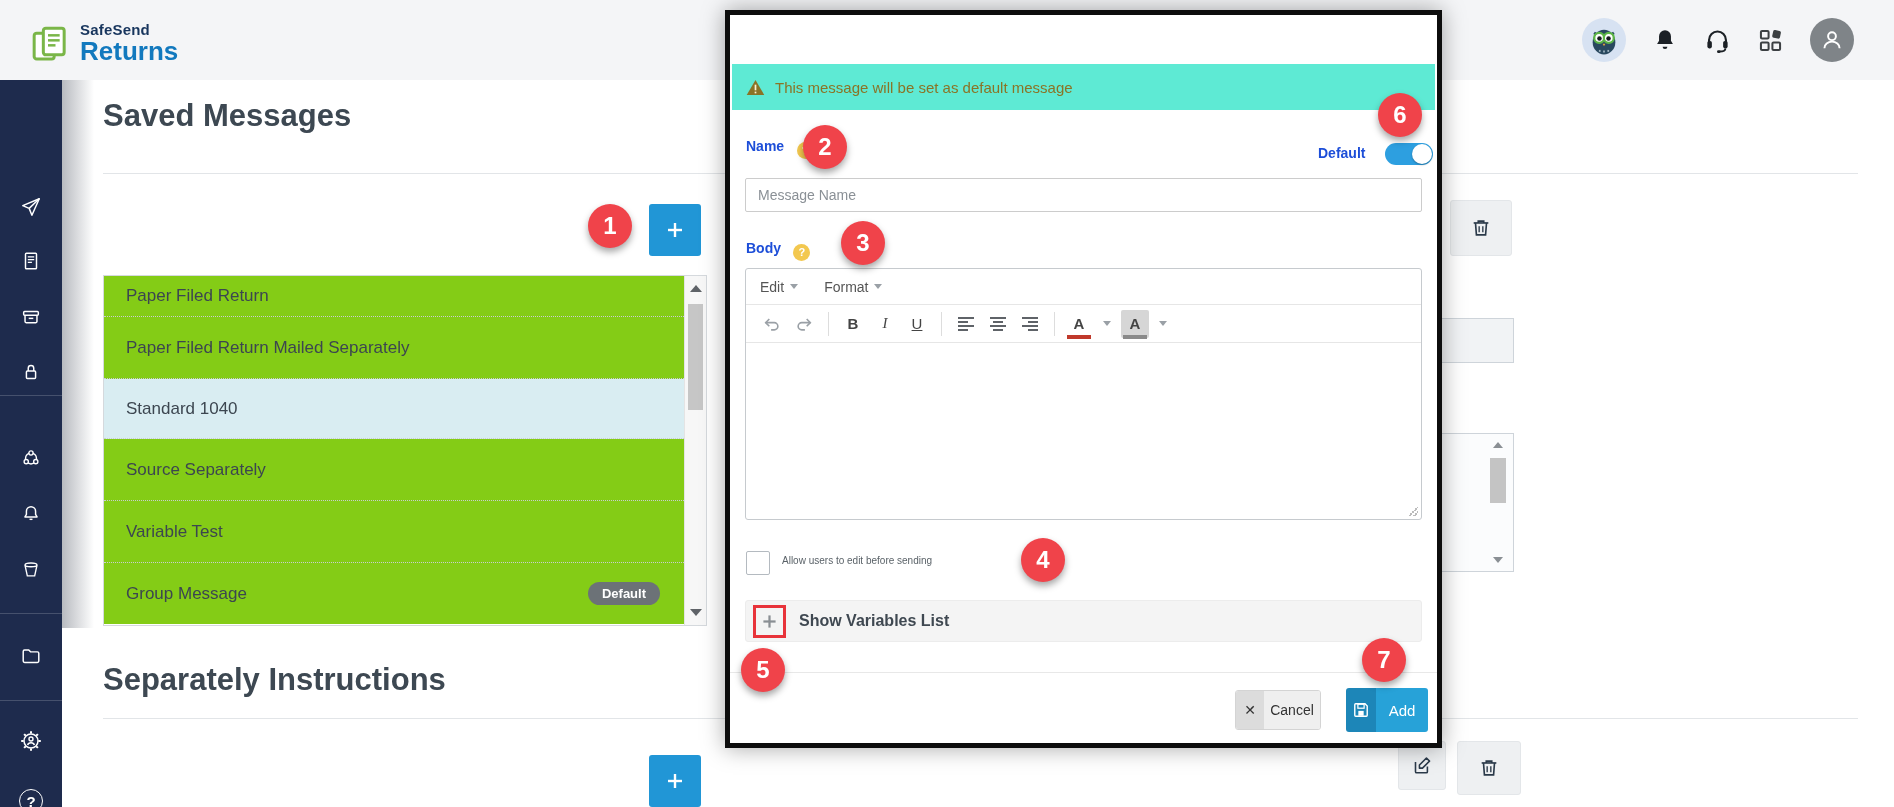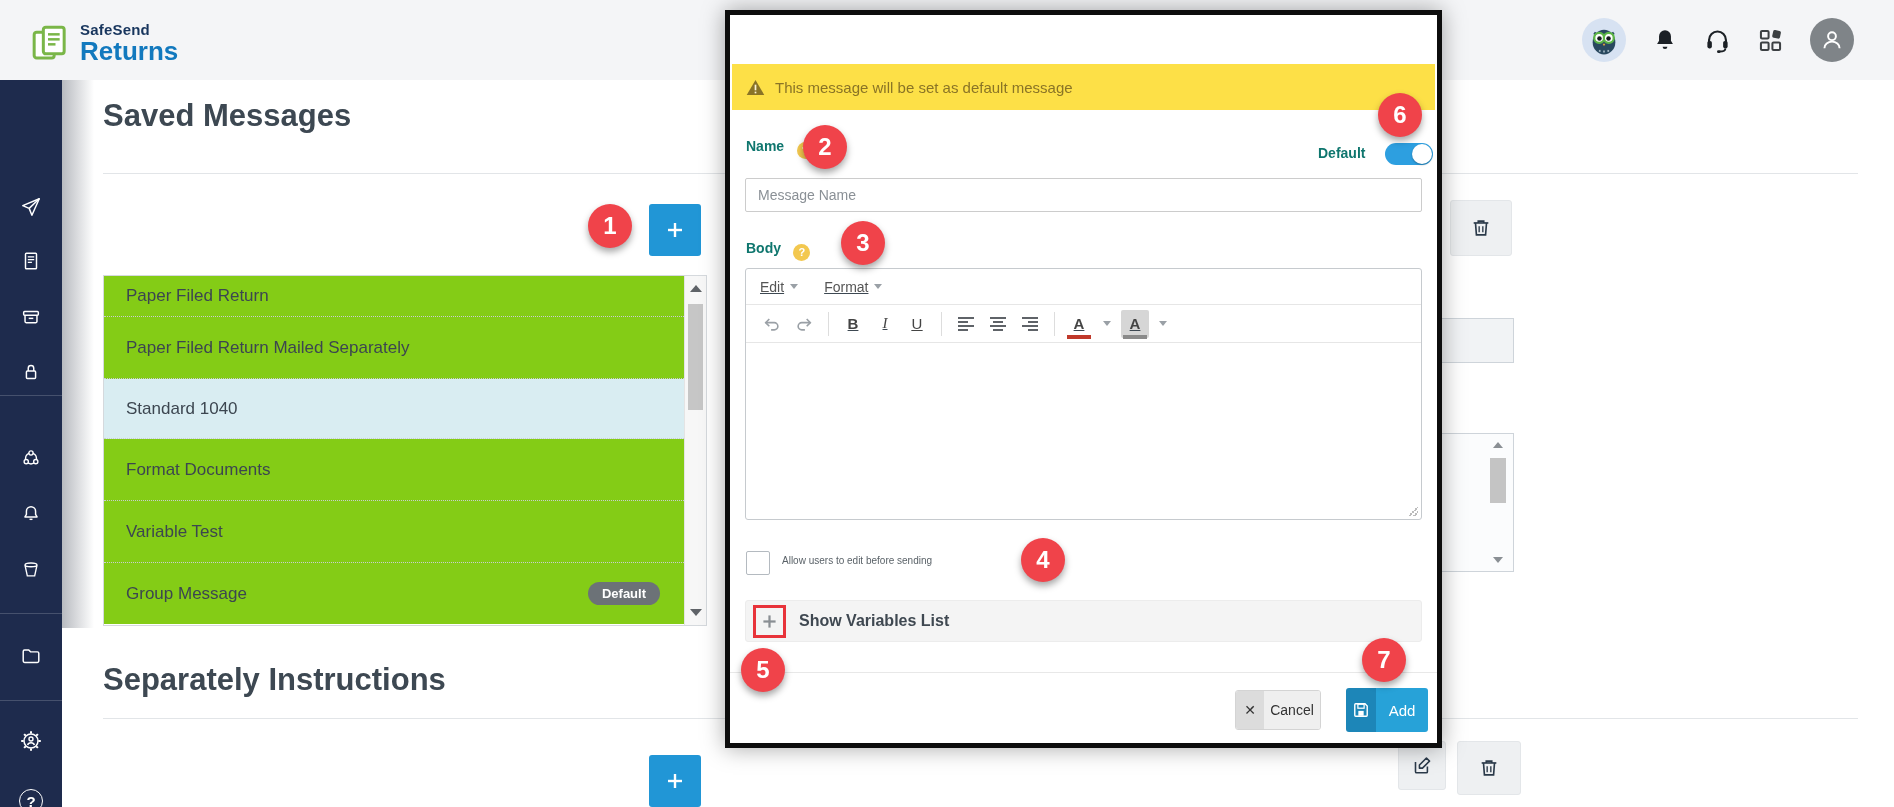--- a/index.html
+++ b/index.html
@@ -2,21 +2,21 @@
 <html><head>
 <meta charset="utf-8">
 <style>
   html,body{margin:0;padding:0;background:#fff;}
   *{box-sizing:border-box;}
   #stage{position:relative;width:1894px;height:807px;overflow:hidden;
          font-family:"Liberation Sans","DejaVu Sans",sans-serif;color:#3d4852;background:#fff;}
 
   
   .topbar{position:absolute;left:0;top:0;width:1894px;height:80px;background:#f4f5f7;}
-  .logo{position:absolute;left:30px;top:22px;display:flex;align-items:center;gap:10px;}
+  .logo{position:absolute;left:30px;top:22px;display:flex;align-items:flex-end;gap:10px;}
   .logo-text{line-height:1;}
   .logo-top{font-size:15px;font-weight:bold;color:#17355d;letter-spacing:.2px;}
   .logo-bottom{font-size:26px;font-weight:bold;color:#1279be;margin-top:1px;}
   .top-icons{position:absolute;right:40px;top:18px;display:flex;align-items:center;gap:26px;}
   .avatar{width:44px;height:44px;border-radius:50%;display:flex;align-items:center;justify-content:center;}
   .avatar.owl{background:#d7e2f2;}
   .avatar.person{background:#7f8488;}
 
   
   .sidebar{position:absolute;left:0;top:80px;width:62px;height:727px;background:#1e2b4d;}
@@ -52,33 +52,33 @@
         display:flex;align-items:center;justify-content:center;cursor:pointer;}
   .gray-box{position:absolute;background:#f1f3f5;border:1px solid #ced4da;}
   .tall-box{position:absolute;background:#fbfcfd;border:1px solid #ced4da;}
 
   
   .modal{position:absolute;left:725px;top:10px;width:717px;height:738px;background:#fff;border:5px solid #0d0d0d;
          box-shadow:0 0 22px rgba(0,0,0,.35);z-index:50;}
   .m-header{position:absolute;left:0;top:0;width:707px;height:47px;border-bottom:1px solid #e8e8e8;}
   .m-title{position:absolute;left:40px;top:12px;font-size:18px;font-weight:bold;color:#1d95c6;}
   .m-close{position:absolute;right:16px;top:8px;font-size:24px;color:#5f6368;cursor:pointer;font-weight:bold;}
-  .m-warning{position:absolute;left:2px;top:49px;width:703px;height:46px;background:#fde047;color:#8a7426;
+  .m-warning{position:absolute;left:2px;top:49px;width:703px;height:46px;background:#5eead4;color:#8a7426;
              font-size:15px;display:flex;align-items:center;gap:10px;padding-left:14px;}
-  .m-label{font-size:14px;font-weight:bold;color:#0f766e;text-align:center;}
+  .m-label{font-size:14px;font-weight:bold;color:#1d4ed8;text-align:center;}
   .q-icon{display:inline-flex;width:17px;height:17px;border-radius:50%;background:#f3c84f;color:#fff;font-size:11px;
           font-weight:bold;align-items:center;justify-content:center;vertical-align:-3px;cursor:pointer;}
   .m-input{position:absolute;left:15px;top:163px;width:677px;height:34px;border:1px solid #ccc;border-radius:2px;
            font-size:14px;padding:0 12px;color:#495057;font-family:inherit;}
   .m-input::placeholder{color:#8a9096;}
   .toggle{position:absolute;left:655px;top:128px;width:48px;height:22px;background:#2d9fe0;border-radius:11px;cursor:pointer;}
   .toggle .knob{position:absolute;right:1px;top:1px;width:20px;height:20px;border-radius:50%;background:#fff;
                 box-shadow:0 1px 2px rgba(0,0,0,.3);}
 
-  .editor{position:absolute;left:15px;top:253px;width:677px;height:252px;border:1px solid #c6cace;border-radius:3px;text-decoration:underline;}
+  .editor{position:absolute;left:15px;top:253px;width:677px;height:252px;border:1px solid #c6cace;border-radius:3px;}
   .menubar{height:36px;border-bottom:1px solid #e6e6e6;display:flex;align-items:center;padding-left:14px;gap:26px;}
   .menu-item{font-size:14px;color:#555;display:flex;align-items:center;gap:6px;cursor:pointer;}
   .caret{width:0;height:0;border-left:4px solid transparent;border-right:4px solid transparent;border-top:5px solid #9aa0a6;}
   .tbar{height:38px;border-bottom:1px solid #e6e6e6;display:flex;align-items:center;padding-left:12px;gap:4px;}
   .tbtn{min-width:28px;height:28px;display:flex;align-items:center;justify-content:center;color:#444;
         font-size:15px;cursor:pointer;border-radius:3px;}
   .tsep{width:1px;height:24px;background:#ddd;margin:0 6px;}
   .tb-b{font-weight:bold;}
   .tb-i{font-style:italic;font-family:"Liberation Serif",serif;}
   .tb-u{text-decoration:underline;}
@@ -267,21 +267,21 @@
     <div class="msg-row" style="top:0;height:41px">
       <span class="grow">Paper Filed Return</span>
     </div>
     <div class="msg-row" style="top:41px;height:62px">
       <span class="grow">Paper Filed Return Mailed Separately</span>
     </div>
     <div class="msg-row selected" style="top:103px;height:60px">
       <span class="grow">Standard 1040</span>
     </div>
     <div class="msg-row" style="top:163px;height:62px">
-      <span class="grow">Format Documents</span>
+      <span class="grow">Source Separately</span>
     </div>
     <div class="msg-row" style="top:225px;height:62px">
       <span class="grow">Variable Test</span>
     </div>
     <div class="msg-row" style="top:287px;height:61px;border-bottom:none">
       <span class="grow">Group Message</span>
       <span class="pill">Default</span>
     </div>
     <div class="vscroll">
       <div class="tri-up" style="top:9px"></div>

